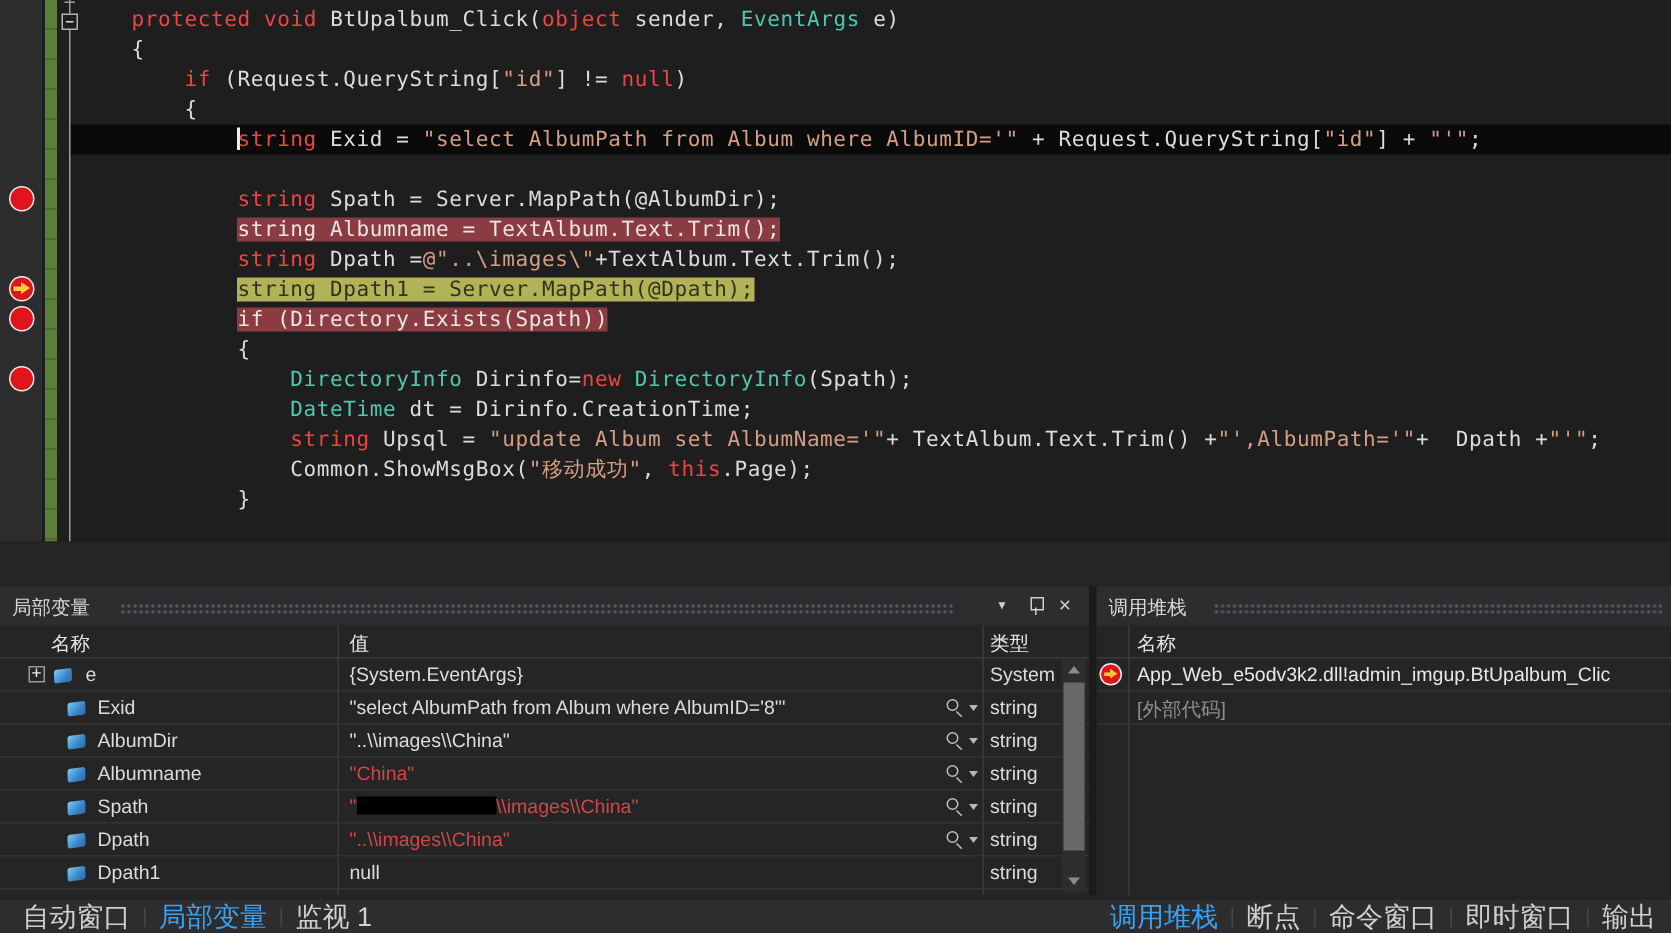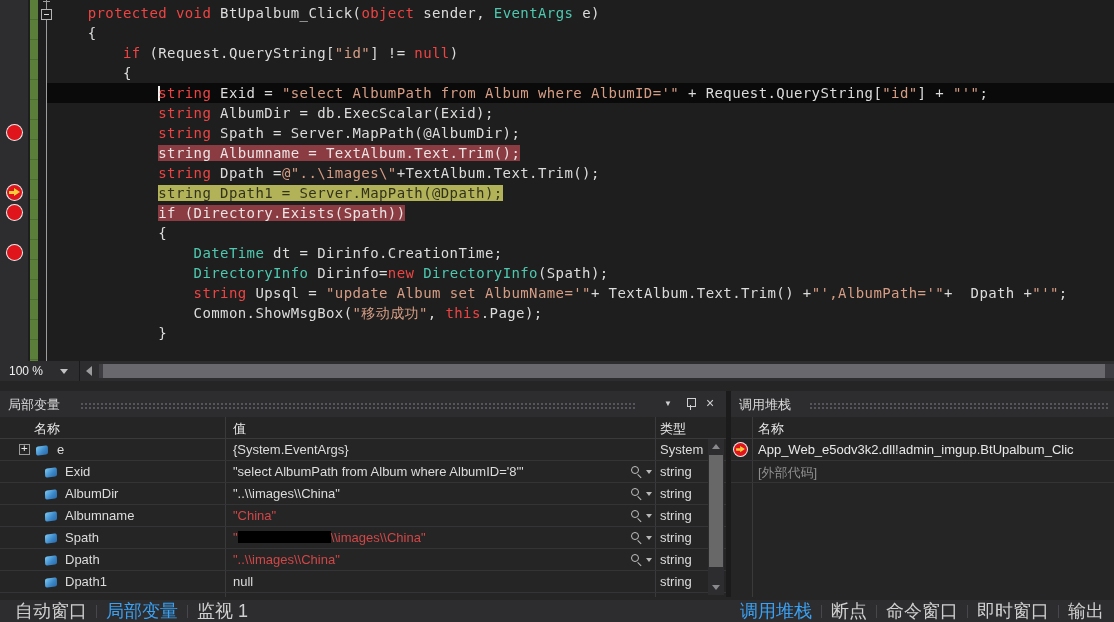--- a/index.html
+++ b/index.html
@@ -126,55 +126,46 @@
 <div id="root">
 
   <div class="editor">
     <div class="caret-bg"></div>
     <div id="code">
         <div class="code-line"><span>        </span><span class="seg"><span class="tk-k">protected</span><span class="tk-p"> </span><span class="tk-k">void</span><span class="tk-p"> BtUpalbum_Click(</span><span class="tk-k">object</span><span class="tk-p"> sender, </span><span class="tk-t">EventArgs</span><span class="tk-p"> e)</span></span></div>
         <div class="code-line"><span>        </span><span class="seg"><span class="tk-p">{</span></span></div>
         <div class="code-line"><span>            </span><span class="seg"><span class="tk-k">if</span><span class="tk-p"> (Request.QueryString[</span><span class="tk-s">"id"</span><span class="tk-p">] != </span><span class="tk-k">null</span><span class="tk-p">)</span></span></div>
         <div class="code-line"><span>            </span><span class="seg"><span class="tk-p">{</span></span></div>
         <div class="code-line"><span>                </span><span class="seg"><span class="caret"></span><span class="tk-k">string</span><span class="tk-p"> Exid = </span><span class="tk-s">"select AlbumPath from Album where AlbumID='"</span><span class="tk-p"> + Request.QueryString[</span><span class="tk-s">"id"</span><span class="tk-p">] + </span><span class="tk-s">"'"</span><span class="tk-p">;</span></span></div>
-        <div class="code-line"><span>                </span><span class="seg"><span class="tk-k">string</span><span class="tk-p"> AlbumDir = db.ExecScalar(Exid);</span></span></div>
+        <div class="code-line"><span>                </span></div>
         <div class="code-line"><span>                </span><span class="seg"><span class="tk-k">string</span><span class="tk-p"> Spath = Server.MapPath(@AlbumDir);</span></span></div>
         <div class="code-line"><span>                </span><span class="seg hl-red"><span class="tk-p">string Albumname = TextAlbum.Text.Trim();</span></span></div>
         <div class="code-line"><span>                </span><span class="seg"><span class="tk-k">string</span><span class="tk-p"> Dpath =</span><span class="tk-s">@"..\images\"</span><span class="tk-p">+TextAlbum.Text.Trim();</span></span></div>
         <div class="code-line"><span>                </span><span class="seg hl-yellow"><span class="tk-p">string Dpath1 = Server.MapPath(@Dpath);</span></span></div>
         <div class="code-line"><span>                </span><span class="seg hl-red"><span class="tk-p">if (Directory.Exists(Spath))</span></span></div>
         <div class="code-line"><span>                </span><span class="seg"><span class="tk-p">{</span></span></div>
+        <div class="code-line"><span>                    </span><span class="seg"><span class="tk-t">DirectoryInfo</span><span class="tk-p"> Dirinfo=</span><span class="tk-k">new</span><span class="tk-p"> </span><span class="tk-t">DirectoryInfo</span><span class="tk-p">(Spath);</span></span></div>
         <div class="code-line"><span>                    </span><span class="seg"><span class="tk-t">DateTime</span><span class="tk-p"> dt = Dirinfo.CreationTime;</span></span></div>
-        <div class="code-line"><span>                    </span><span class="seg"><span class="tk-t">DirectoryInfo</span><span class="tk-p"> Dirinfo=</span><span class="tk-k">new</span><span class="tk-p"> </span><span class="tk-t">DirectoryInfo</span><span class="tk-p">(Spath);</span></span></div>
         <div class="code-line"><span>                    </span><span class="seg"><span class="tk-k">string</span><span class="tk-p"> Upsql = </span><span class="tk-s">"update Album set AlbumName='"</span><span class="tk-p">+ TextAlbum.Text.Trim() +</span><span class="tk-s">"',AlbumPath='"</span><span class="tk-p">+  Dpath +</span><span class="tk-s">"'"</span><span class="tk-p">;</span></span></div>
         <div class="code-line"><span>                    </span><span class="seg"><span class="tk-p">Common.ShowMsgBox(</span><span class="tk-s">"移动成功"</span><span class="tk-p">, </span><span class="tk-k">this</span><span class="tk-p">.Page);</span></span></div>
         <div class="code-line"><span>                </span><span class="seg"><span class="tk-p">}</span></span></div>
       </div>
     <div class="bp-margin" id="bp-margin"></div>
     <div class="green-bar"></div>
     <div class="fold-line"></div>
     <div class="fold-tick"></div>
     <div class="fold-box"></div>
   <div class="marker" style="top: 125px;"></div>
       <div class="marker" style="top: 185px;">
         <span class="yarrow"></span>
       </div>
       <div class="marker" style="top: 205px;"></div>
       <div class="marker" style="top: 245px;"></div>
     </div>
 
-  <div class="hbar">
-    <div class="zoom-box">
-      <span>100 %</span>
-      <span class="dd"></span>
-    </div>
-    <div class="h-left-arrow"></div>
-    <div class="h-track"></div>
-    <div class="h-thumb"></div>
-  </div>
 
   <div class="gap-row"></div>
 
   <div class="panel" style="left:0;width:726px;">
     <div class="panel-head">
       <span class="panel-title">局部变量</span>
       <span class="head-dots" style="left:80px;right:90px;"></span>
       <span class="head-icon chev-icon" style="left:660px;">▼</span>
       <span class="head-icon pin-icon" style="left:684px;"></span>
       <span class="head-icon close-icon" style="left:702px;">×</span>

